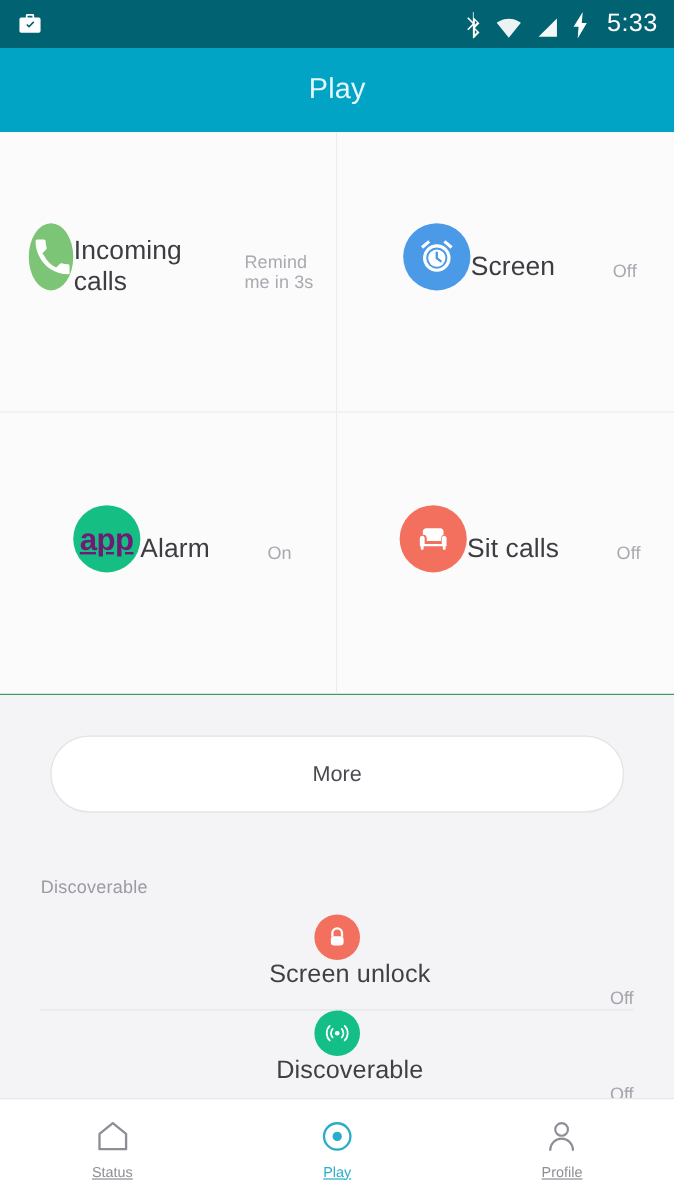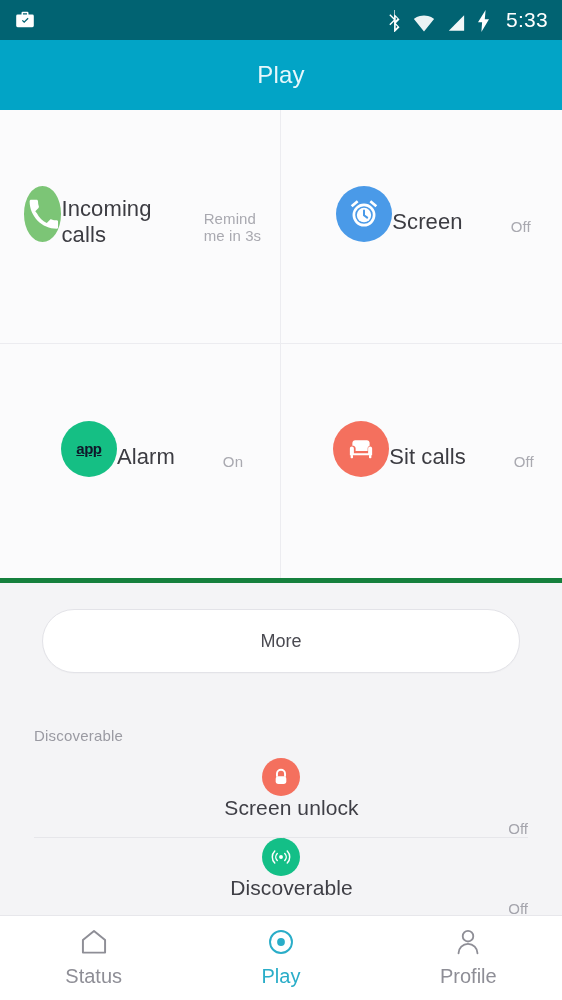--- a/index.html
+++ b/index.html
@@ -64,30 +64,30 @@
     width: 56px; height: 56px; border-radius: 50%;
     display: flex; align-items: center; justify-content: center;
     margin-bottom: 25px;
   }
   .tile-title {
     font-size: 22px; color: #3c3c42; font-weight: 400;
     margin-bottom: 9px; letter-spacing: .1px;
   }
   .tile-sub { font-size: 15px; color: #a9a9b0; letter-spacing: .1px; margin-left: 48px; }
   .app-word {
-    color: #0f172a; font-size: 15px; font-weight: 700;
+    color: #701a75; font-size: 26px; font-weight: 700;
     letter-spacing: -0.5px; line-height: 1; text-decoration: underline;
   }
 
   
   .lower {
     flex: 1 1 auto;
     background: #f4f4f6;
-    border-top: 5px solid #15803d;
-    padding: 4px 16px;
+    border-top: 1px solid #15803d;
+    padding: 12px 16px;
     overflow: hidden;
   }
   .more-btn {
     margin: 22px 26px 0 26px;
     height: 64px;
     background: #ffffff;
     border: 1px solid #e3e3e8;
     border-radius: 34px;
     display: flex; align-items: center; justify-content: center;
     font-size: 18px; color: #4a4a51;
@@ -127,21 +127,21 @@
     background: #ffffff;
     border-top: 1px solid #e7e7eb;
     display: flex;
   }
   .nav-item {
     flex: 1;
     display: flex; flex-direction: column;
     align-items: center; justify-content: center;
     gap: 9px; cursor: pointer;
   }
-  .nav-label { font-size: 20px; color: #8e8e96; }
+  .nav-label { font-size: 12px; color: #8e8e96; text-decoration: underline; }
   .nav-item.active .nav-label { color: #2aadc8; }
 </style>
 </head>
 <body>
 
 <div class="phone">
 
   <div class="statusbar">
     <div class="sb-left">
       <svg class="sb-icon" width="22" height="22" viewBox="0 0 24 24">

